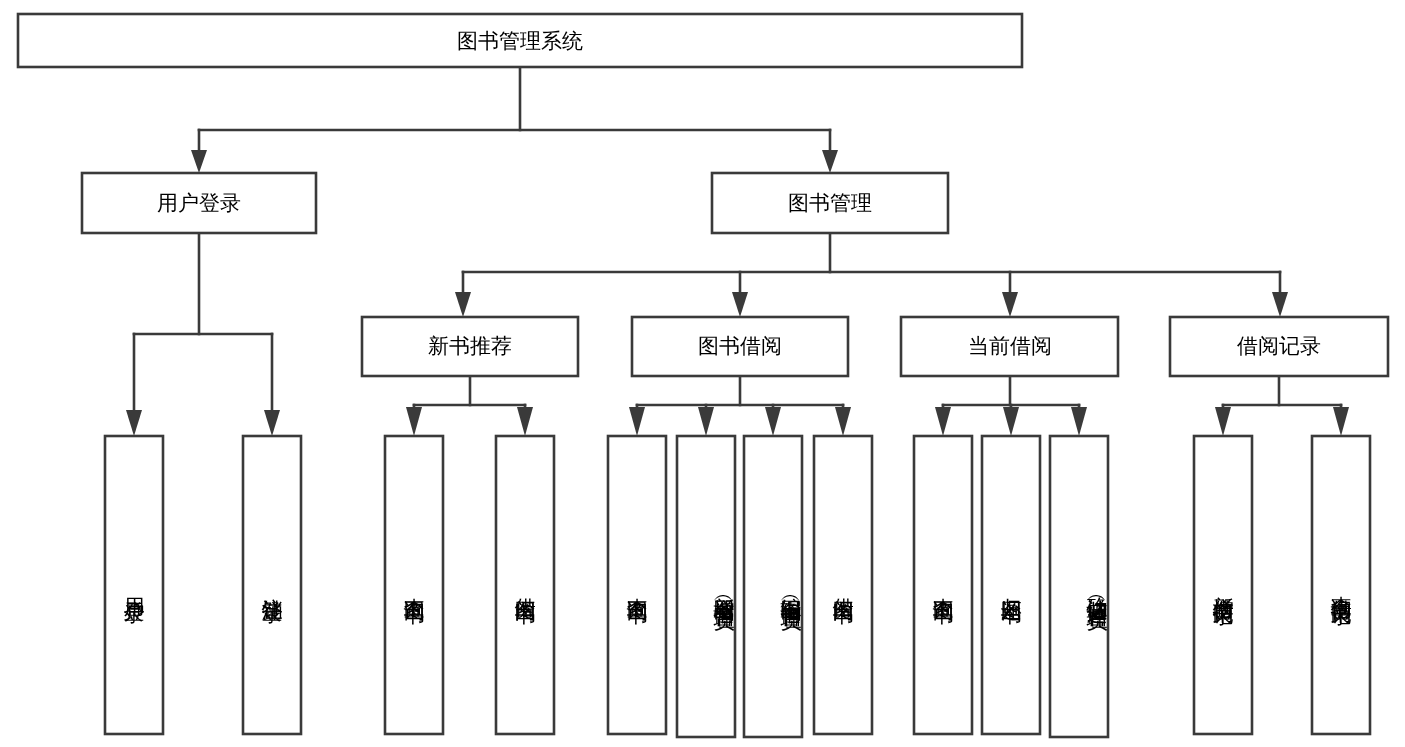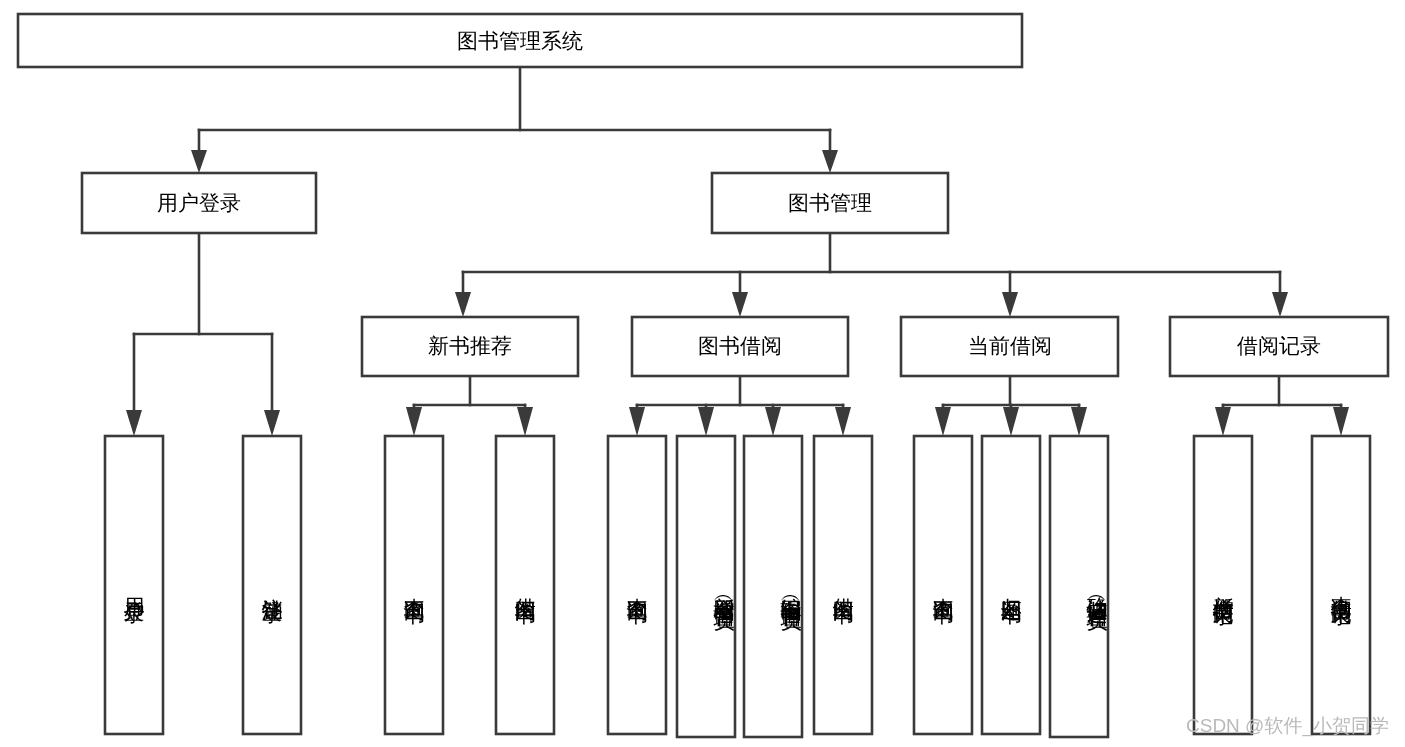--- a/index.html
+++ b/index.html
@@ -193,15 +193,14 @@
   <div class="node-label-v" style="left:744px; top:436px; width:58px; height:301px; align-items:flex-start; padding-top:4px; box-sizing:border-box;">编辑图书（管理员）</div>
   <div class="node-label-v" style="left:814px; top:436px; width:58px; height:298px;">借阅图书</div>
 
   <div class="node-label-v" style="left:914px; top:436px; width:58px; height:298px;">查询图书</div>
   <div class="node-label-v" style="left:982px; top:436px; width:58px; height:298px;">归还图书</div>
   <div class="node-label-v" style="left:1050px; top:436px; width:58px; height:301px; align-items:flex-start; padding-top:4px; box-sizing:border-box;">确认归还（管理员）</div>
 
   <div class="node-label-v" style="left:1194px; top:436px; width:58px; height:298px;">新增借阅记录</div>
   <div class="node-label-v" style="left:1312px; top:436px; width:58px; height:298px;">查询借阅记录</div>
 
-  <div class="watermark">CSDN @软件_小贺同学</div>
 
 </div>
 
 </body></html>

